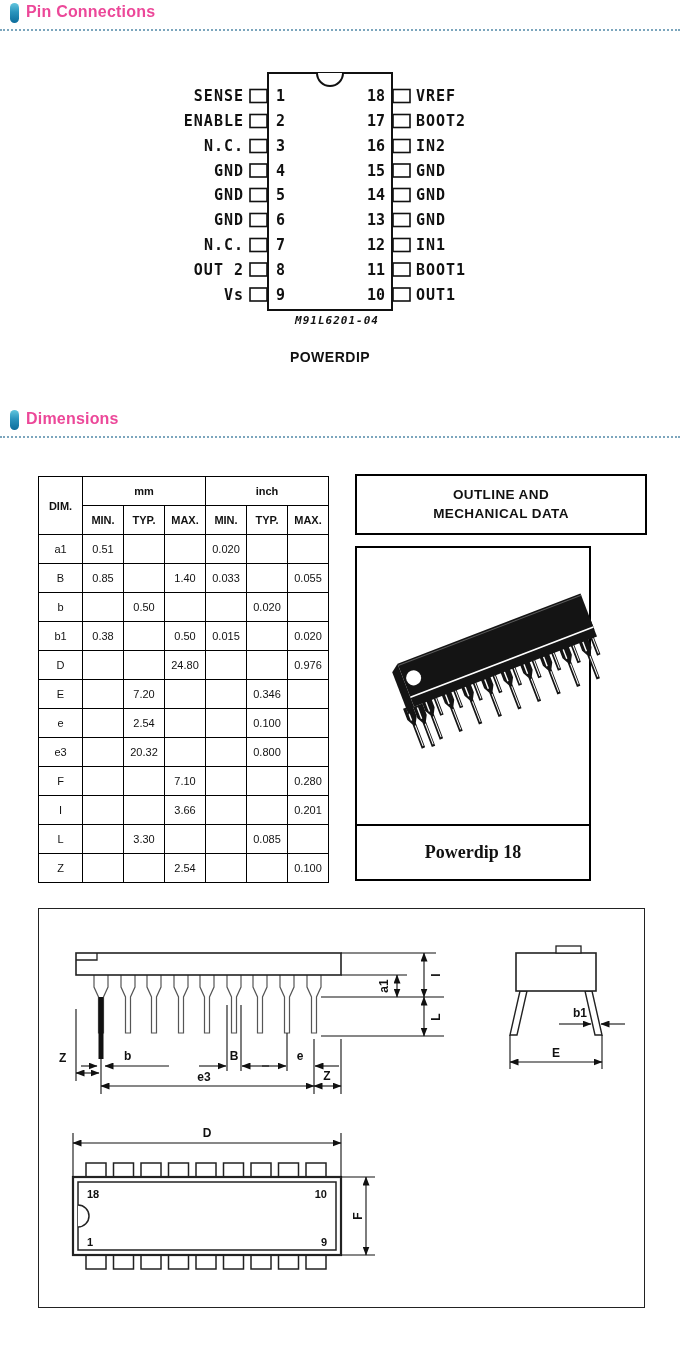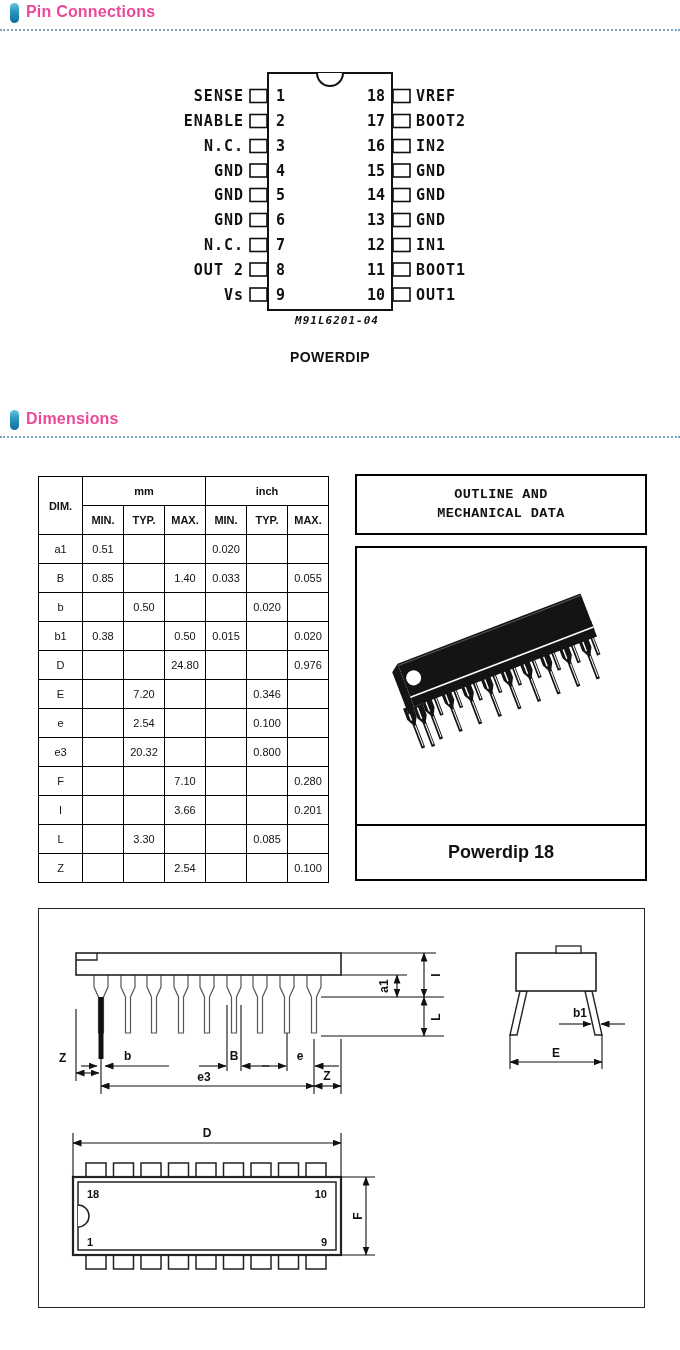--- a/index.html
+++ b/index.html
@@ -17,23 +17,23 @@
       font-size:14px;font-weight:bold;letter-spacing:.5px;}
   
   #dims-table{position:absolute;left:38px;top:476px;border-collapse:collapse;table-layout:fixed;}
   #dims-table td,#dims-table th{border:1px solid #000;text-align:center;vertical-align:middle;
       font-size:11px;padding:0;height:28px;background:#fff;font-weight:normal;}
   #dims-table .hdr{font-weight:bold;}
   #dims-table col.c0{width:44px;} #dims-table col.cn{width:41px;}
   
   .outline-title{position:absolute;left:355px;top:474px;width:292px;height:61px;border:2px solid #000;
       box-sizing:border-box;display:flex;flex-direction:column;align-items:center;justify-content:center;
-      font-size:13.5px;font-weight:bold;letter-spacing:.4px;line-height:1.35;font-family:Liberation Mono, monospace;}
-  .outline-box{position:absolute;left:355px;top:546px;width:292px;height:335px;border:2px solid #000;
-      box-sizing:border-box;}
+      font-size:13.5px;font-weight:bold;letter-spacing:.4px;line-height:1.35;}
+  .outline-box{position:absolute;left:355px;top:546px;width:236px;height:335px;border:2px solid #000;
+      box-sizing:border-box;font-family:Liberation Serif, serif;}
   .outline-caption{position:absolute;left:0;right:0;top:276px;bottom:0;border-top:2px solid #000;
       display:flex;align-items:center;justify-content:center;font-size:18px;font-weight:bold;}
   .mech-box{position:absolute;left:38px;top:908px;width:605px;height:398px;border:1.5px solid #222;
       box-sizing:content-box;}
   svg text{font-family:"Liberation Sans",sans-serif;}
   .dlab{font-size:12px;font-weight:bold;fill:#111;}
   .plab{font-size:11px;font-weight:bold;fill:#111;}
   .pinlab{font-family:"DejaVu Sans Mono",monospace;font-size:15px;font-weight:bold;fill:#111;letter-spacing:1px;}
   .pinnum{font-family:"DejaVu Sans Mono",monospace;font-size:15px;font-weight:bold;fill:#111;}
 </style>

